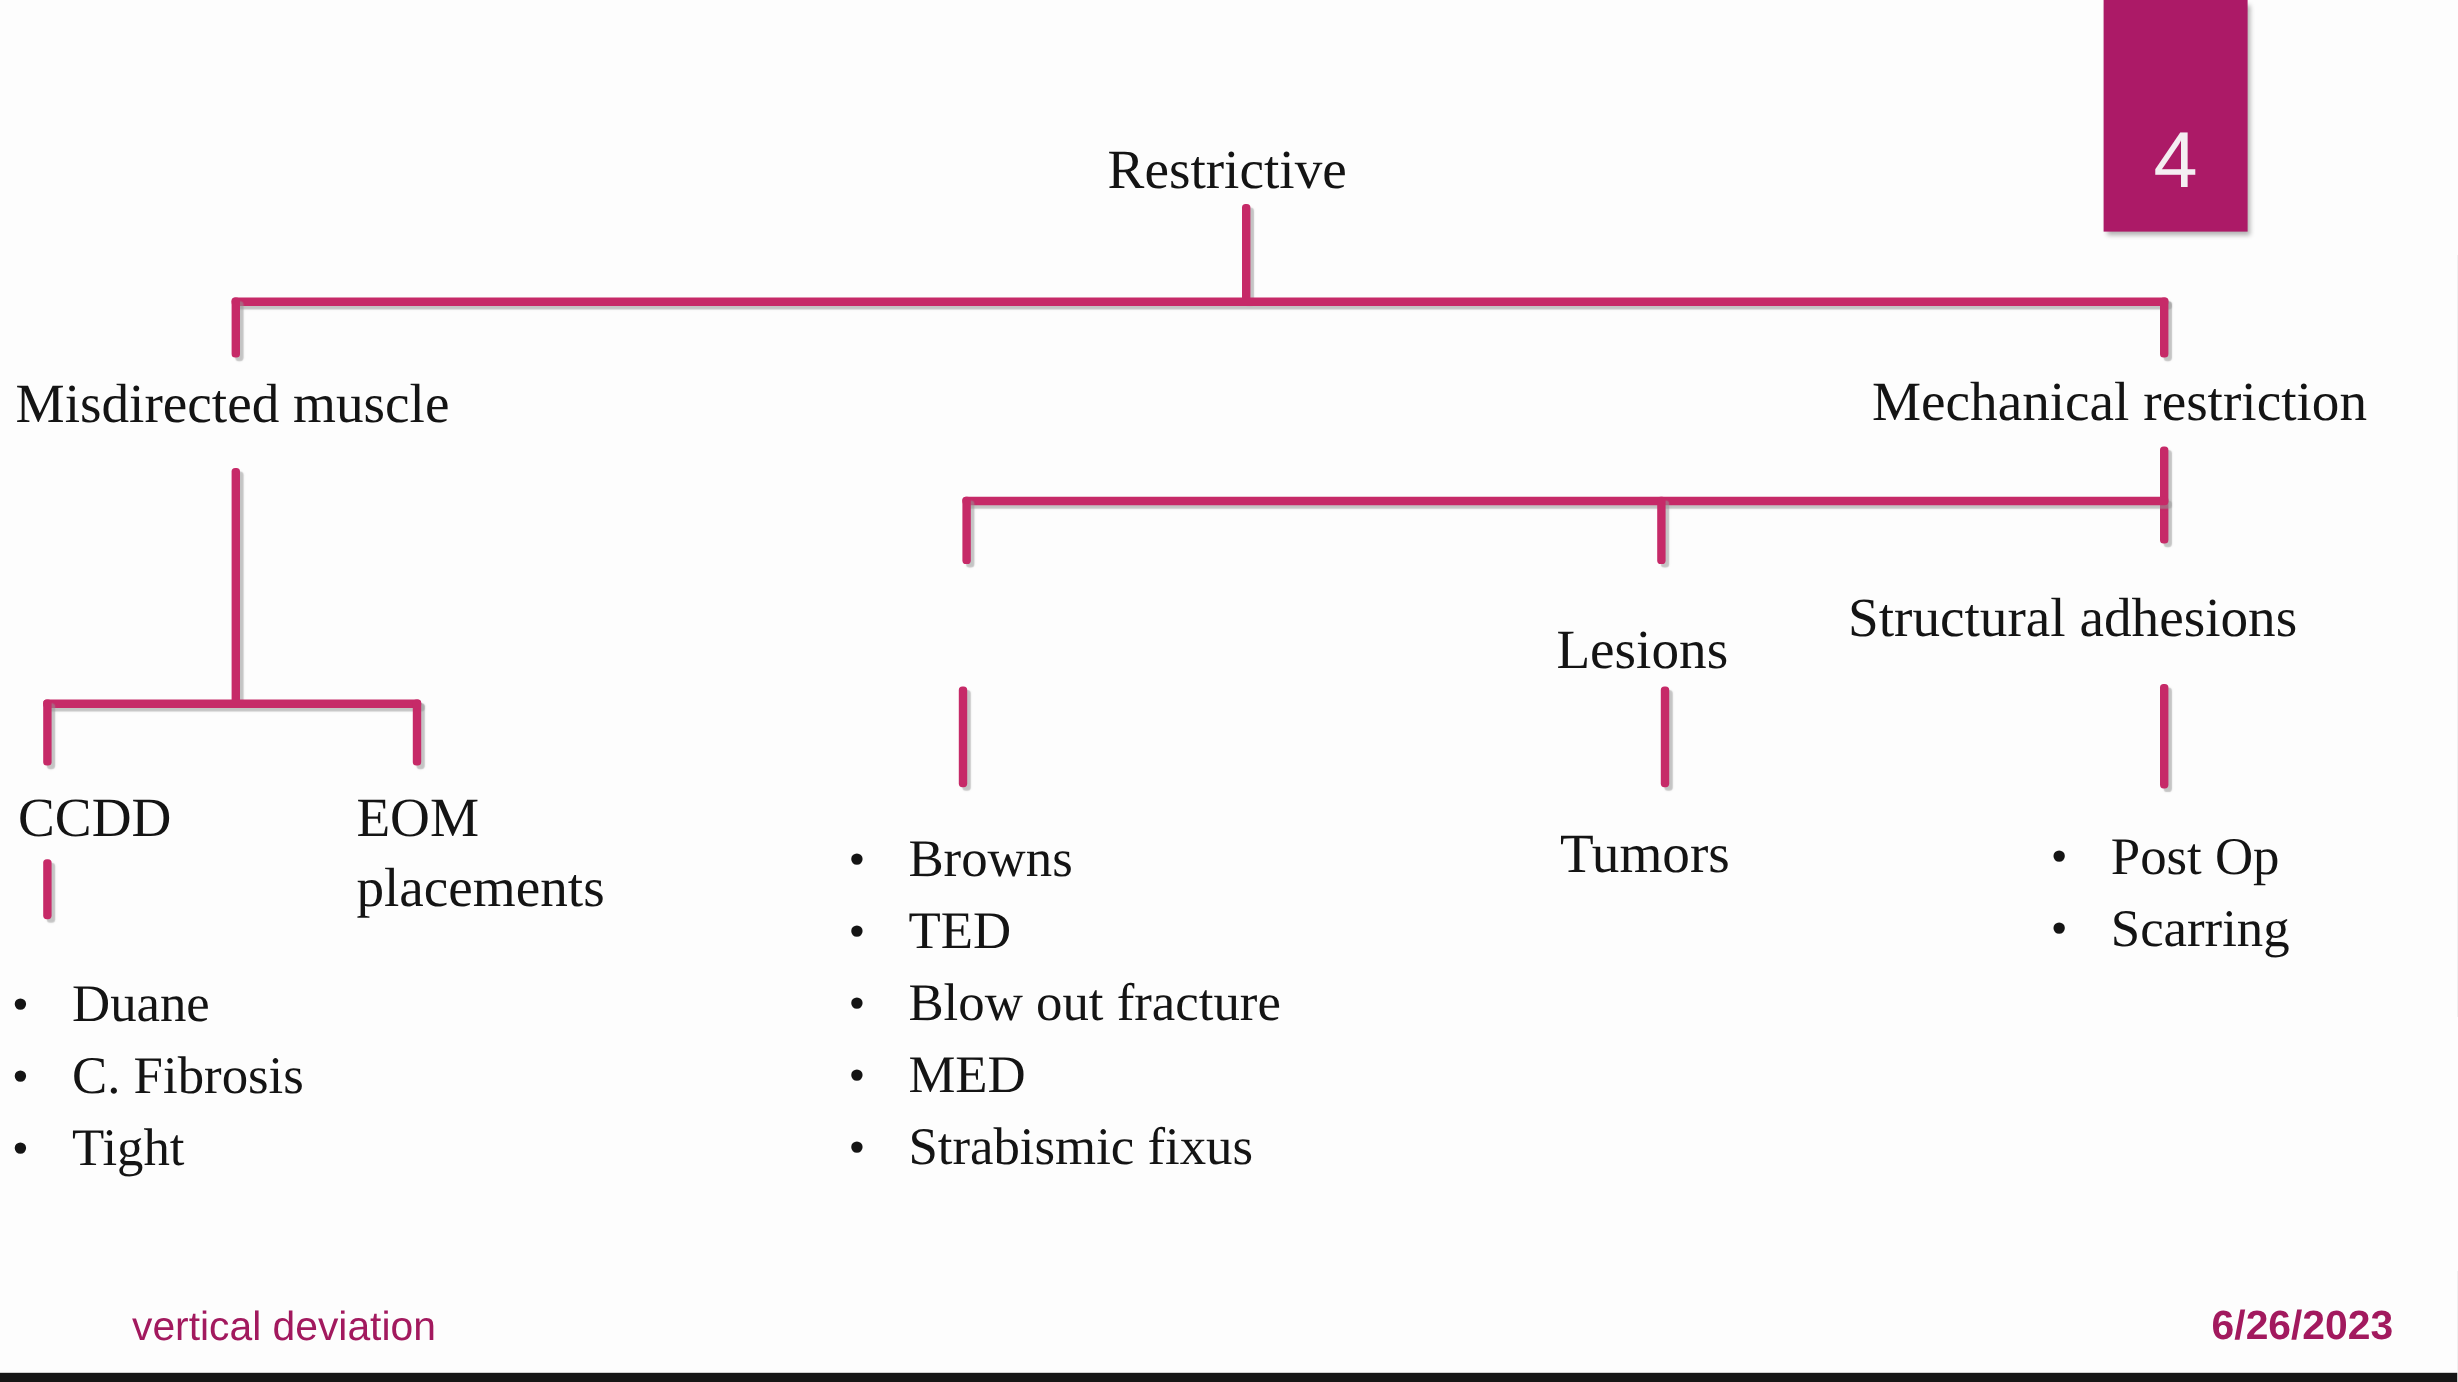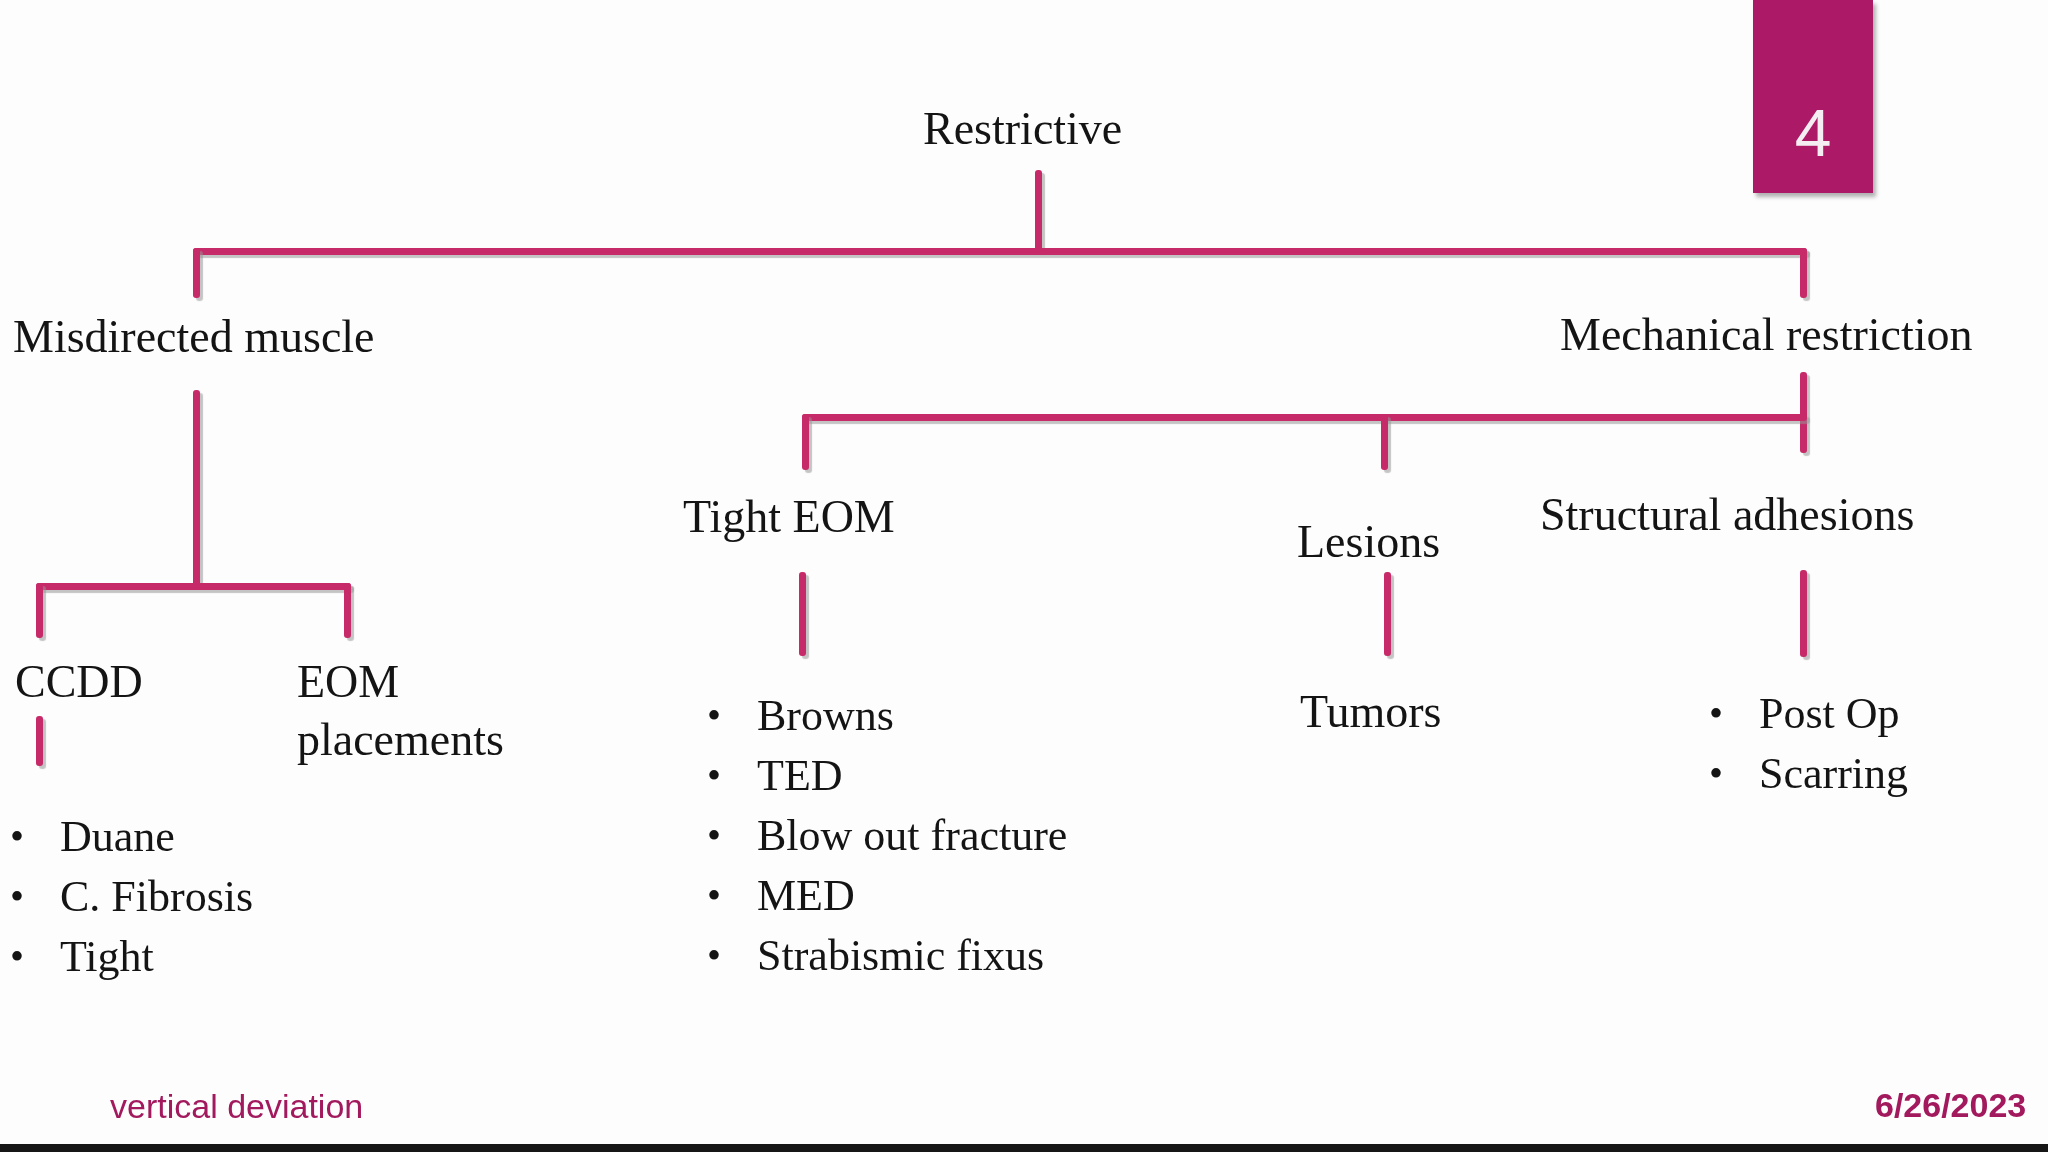--- a/index.html
+++ b/index.html
@@ -41,21 +41,21 @@
 </style>
 </head>
 <body>
 
 <div class="slide">
 
   <div class="badge">
     <span>4</span>
   </div>
 
-  <div class="node" style="left:923px;top:100px;">Restrictive</div>
+  <div class="node" style="left:923px;top:113px;">Restrictive</div>
 
   <div class="line vline" style="left:1035px;top:170px;height:82px;"></div>
   <div class="line hline" style="left:193px;top:248px;width:1614px;"></div>
   <div class="line vline" style="left:193px;top:248px;height:50px;"></div>
   <div class="line vline" style="left:1800px;top:248px;height:50px;"></div>
 
   <div class="node" style="left:1560px;top:306px;">Mechanical restriction</div>
   <div class="node" style="left:13px;top:308px;">Misdirected muscle</div>
 
   <div class="line vline" style="left:193px;top:390px;height:196px;"></div>
@@ -80,21 +80,20 @@
       <span class="bdot">•</span>
       <span>Tight</span>
     </div>
   </div>
 
   <div class="line vline" style="left:1800px;top:372px;height:81px;"></div>
   <div class="line hline" style="left:802px;top:414px;width:1005px;"></div>
   <div class="line vline" style="left:802px;top:414px;height:56px;"></div>
   <div class="line vline" style="left:1381px;top:414px;height:56px;"></div>
 
-  <div class="node" style="left:683px;top:488px;">Tight EOM</div>
   <div class="node" style="left:1297px;top:490px;margin-top:23px;">Lesions</div>
   <div class="node" style="left:1540px;top:486px;">Structural adhesions</div>
 
   <div class="line vline" style="left:799px;top:572px;height:84px;"></div>
   <div class="line vline" style="left:1384px;top:572px;height:84px;"></div>
   <div class="line vline" style="left:1800px;top:570px;height:87px;"></div>
 
   <div class="node" style="left:1300px;top:683px;">Tumors</div>
 
   <div class="blist" style="left:707px;top:686px;">
@@ -125,16 +124,16 @@
       <span class="bdot">•</span>
       <span>Post Op</span>
     </div>
     <div class="brow">
       <span class="bdot">•</span>
       <span>Scarring</span>
     </div>
   </div>
 
   <div class="footer" style="left:110px;top:1087px;">vertical deviation</div>
-  <div class="footer" style="left:1843px;top:1086px;font-weight:600;margin-left:32px;">6/26/2023</div>
+  <div class="footer" style="left:1843px;top:1086px;font-weight:600;">6/26/2023</div>
 
   <div class="bottom-strip"></div>
 </div>
 
 </body></html>

